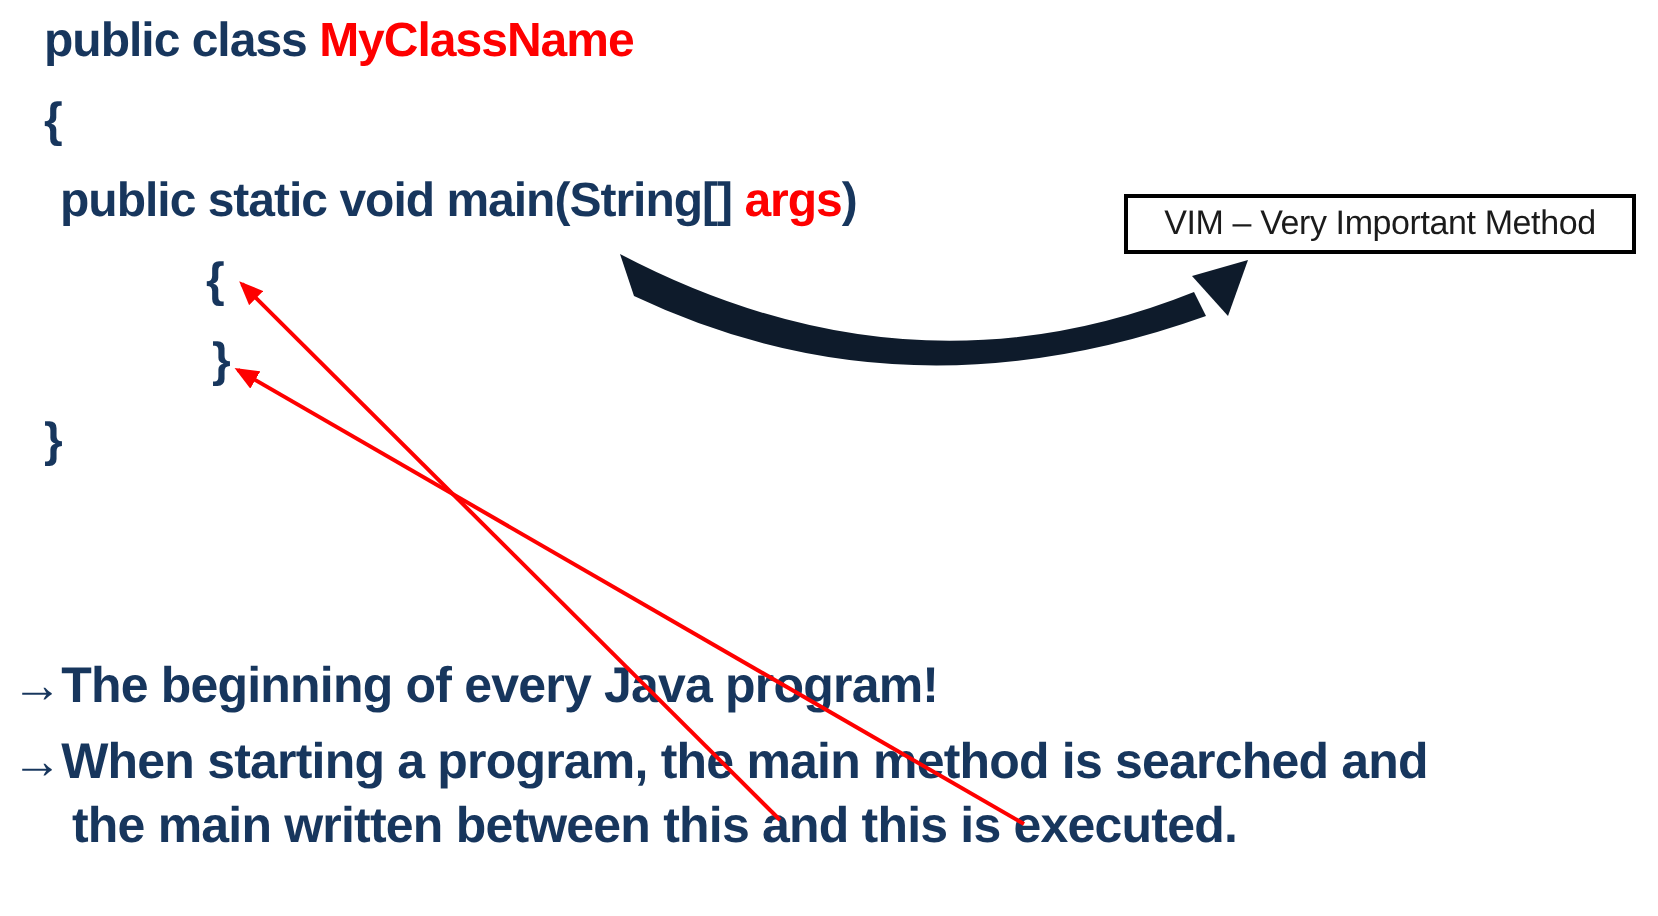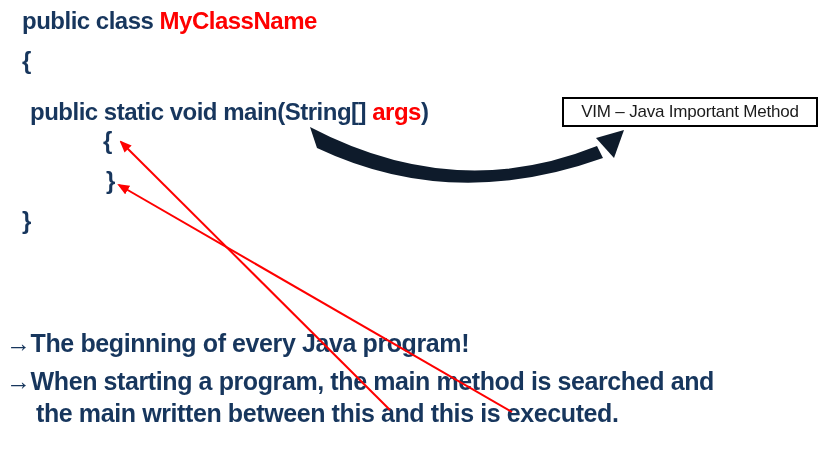--- a/index.html
+++ b/index.html
@@ -17,21 +17,21 @@
     font-size: 24px;
     font-weight: bold;
     letter-spacing: -0.5px;
     color: #17365D;
     white-space: pre;
     line-height: 30px;
   }
   .code-line .red, .red { color: #FE0000; }
   .l1 { left: 22px;  top: 6px;   }
   .l2 { left: 22px;  top: 46px;  }
-  .l3 { left: 30px;  top: 86px; margin-top: 11px;  }
+  .l3 { left: 30px;  top: 86px;  }
   .l4 { left: 103px; top: 126px; }
   .l5 { left: 106px; top: 166px; }
   .l6 { left: 22px;  top: 206px; }
 
   
   .vim-box {
     position: absolute;
     left: 562px; top: 97px;
     width: 252px; height: 26px;
     border: 2px solid #000000;
@@ -82,21 +82,21 @@
 
   <div class="code-line l3"><span>public static void main(String[] </span><span class="red">args</span><span>)</span></div>
 
   <div class="code-line l4">{</div>
 
   <div class="code-line l5">}</div>
 
   <div class="code-line l6">}</div>
 
   <div class="vim-box">
-    <span>VIM – Java Important Method</span>
+    <span>VIM – Very Important Method</span>
   </div>
 
   <svg class="overlay" viewBox="0 0 829 458" xmlns="http://www.w3.org/2000/svg">
     <defs>
       <marker id="redhead" markerWidth="12" markerHeight="10" refX="10" refY="5" orient="auto" markerUnits="userSpaceOnUse">
         <path d="M0,0 L12,5 L0,10 Z" fill="#FE0000"></path>
       </marker>
     </defs>
 
     <line x1="390" y1="410" x2="121" y2="142" stroke="#FE0000" stroke-width="2" marker-end="url(#redhead)"></line>

